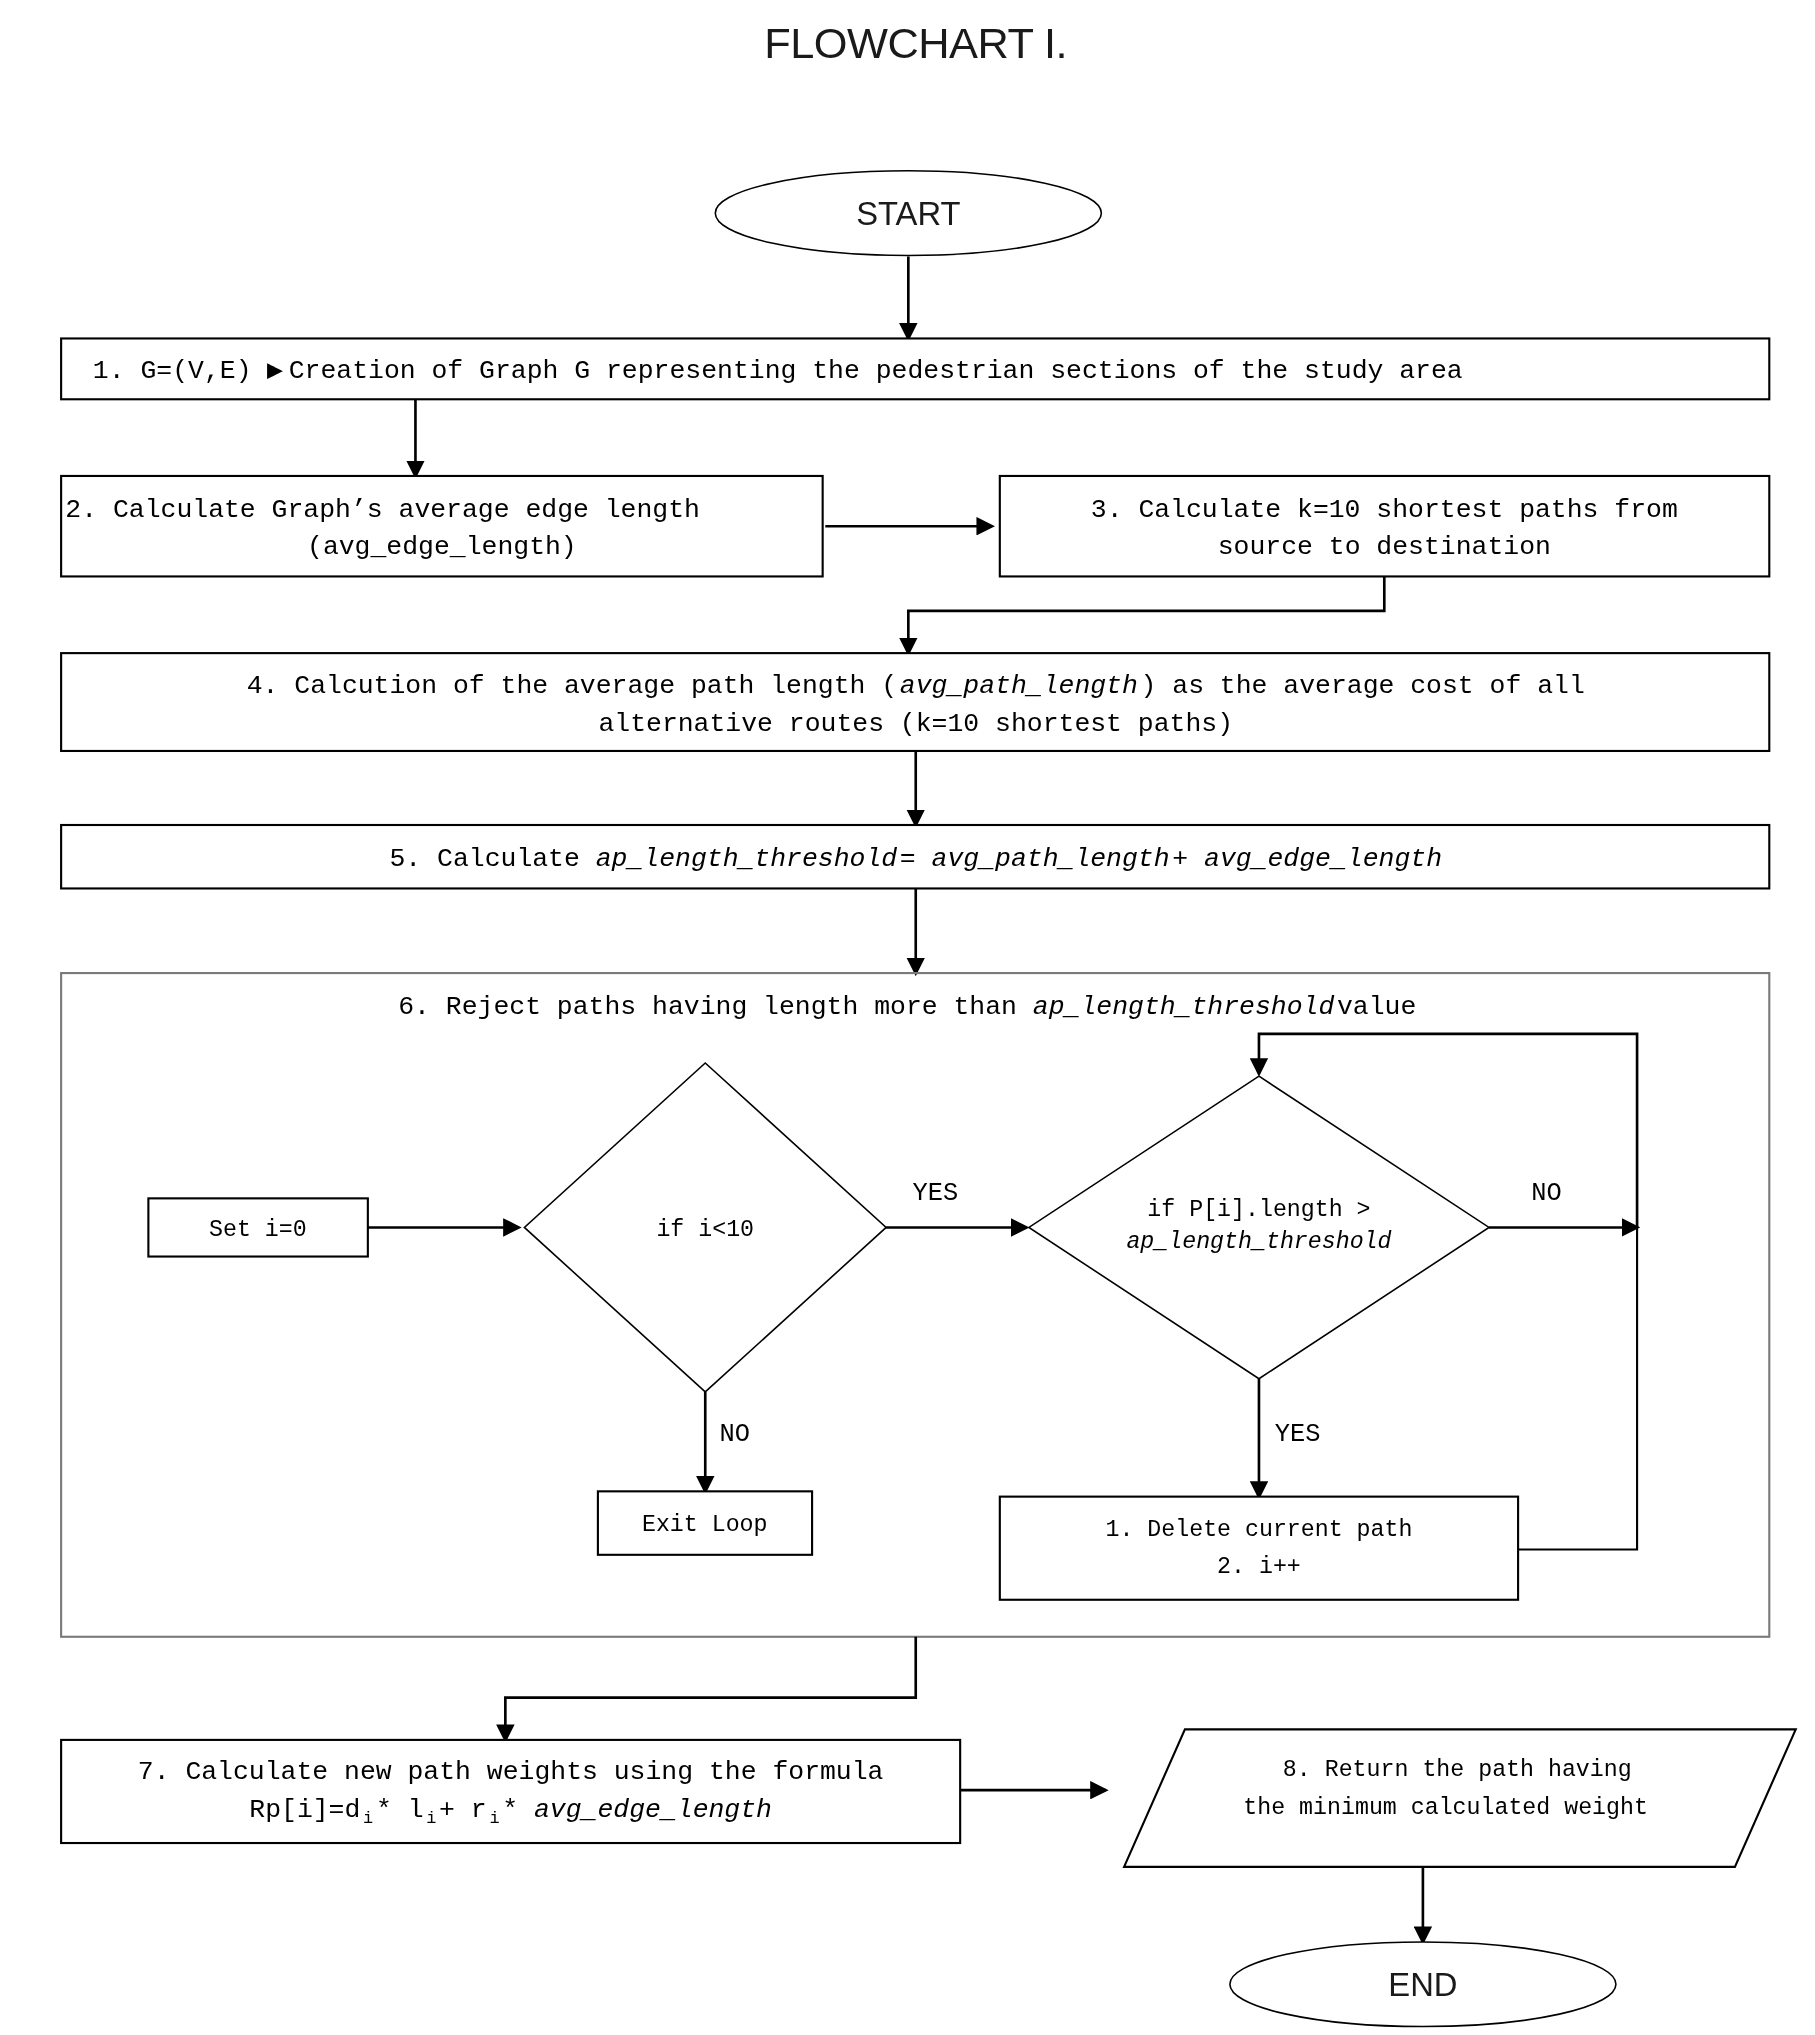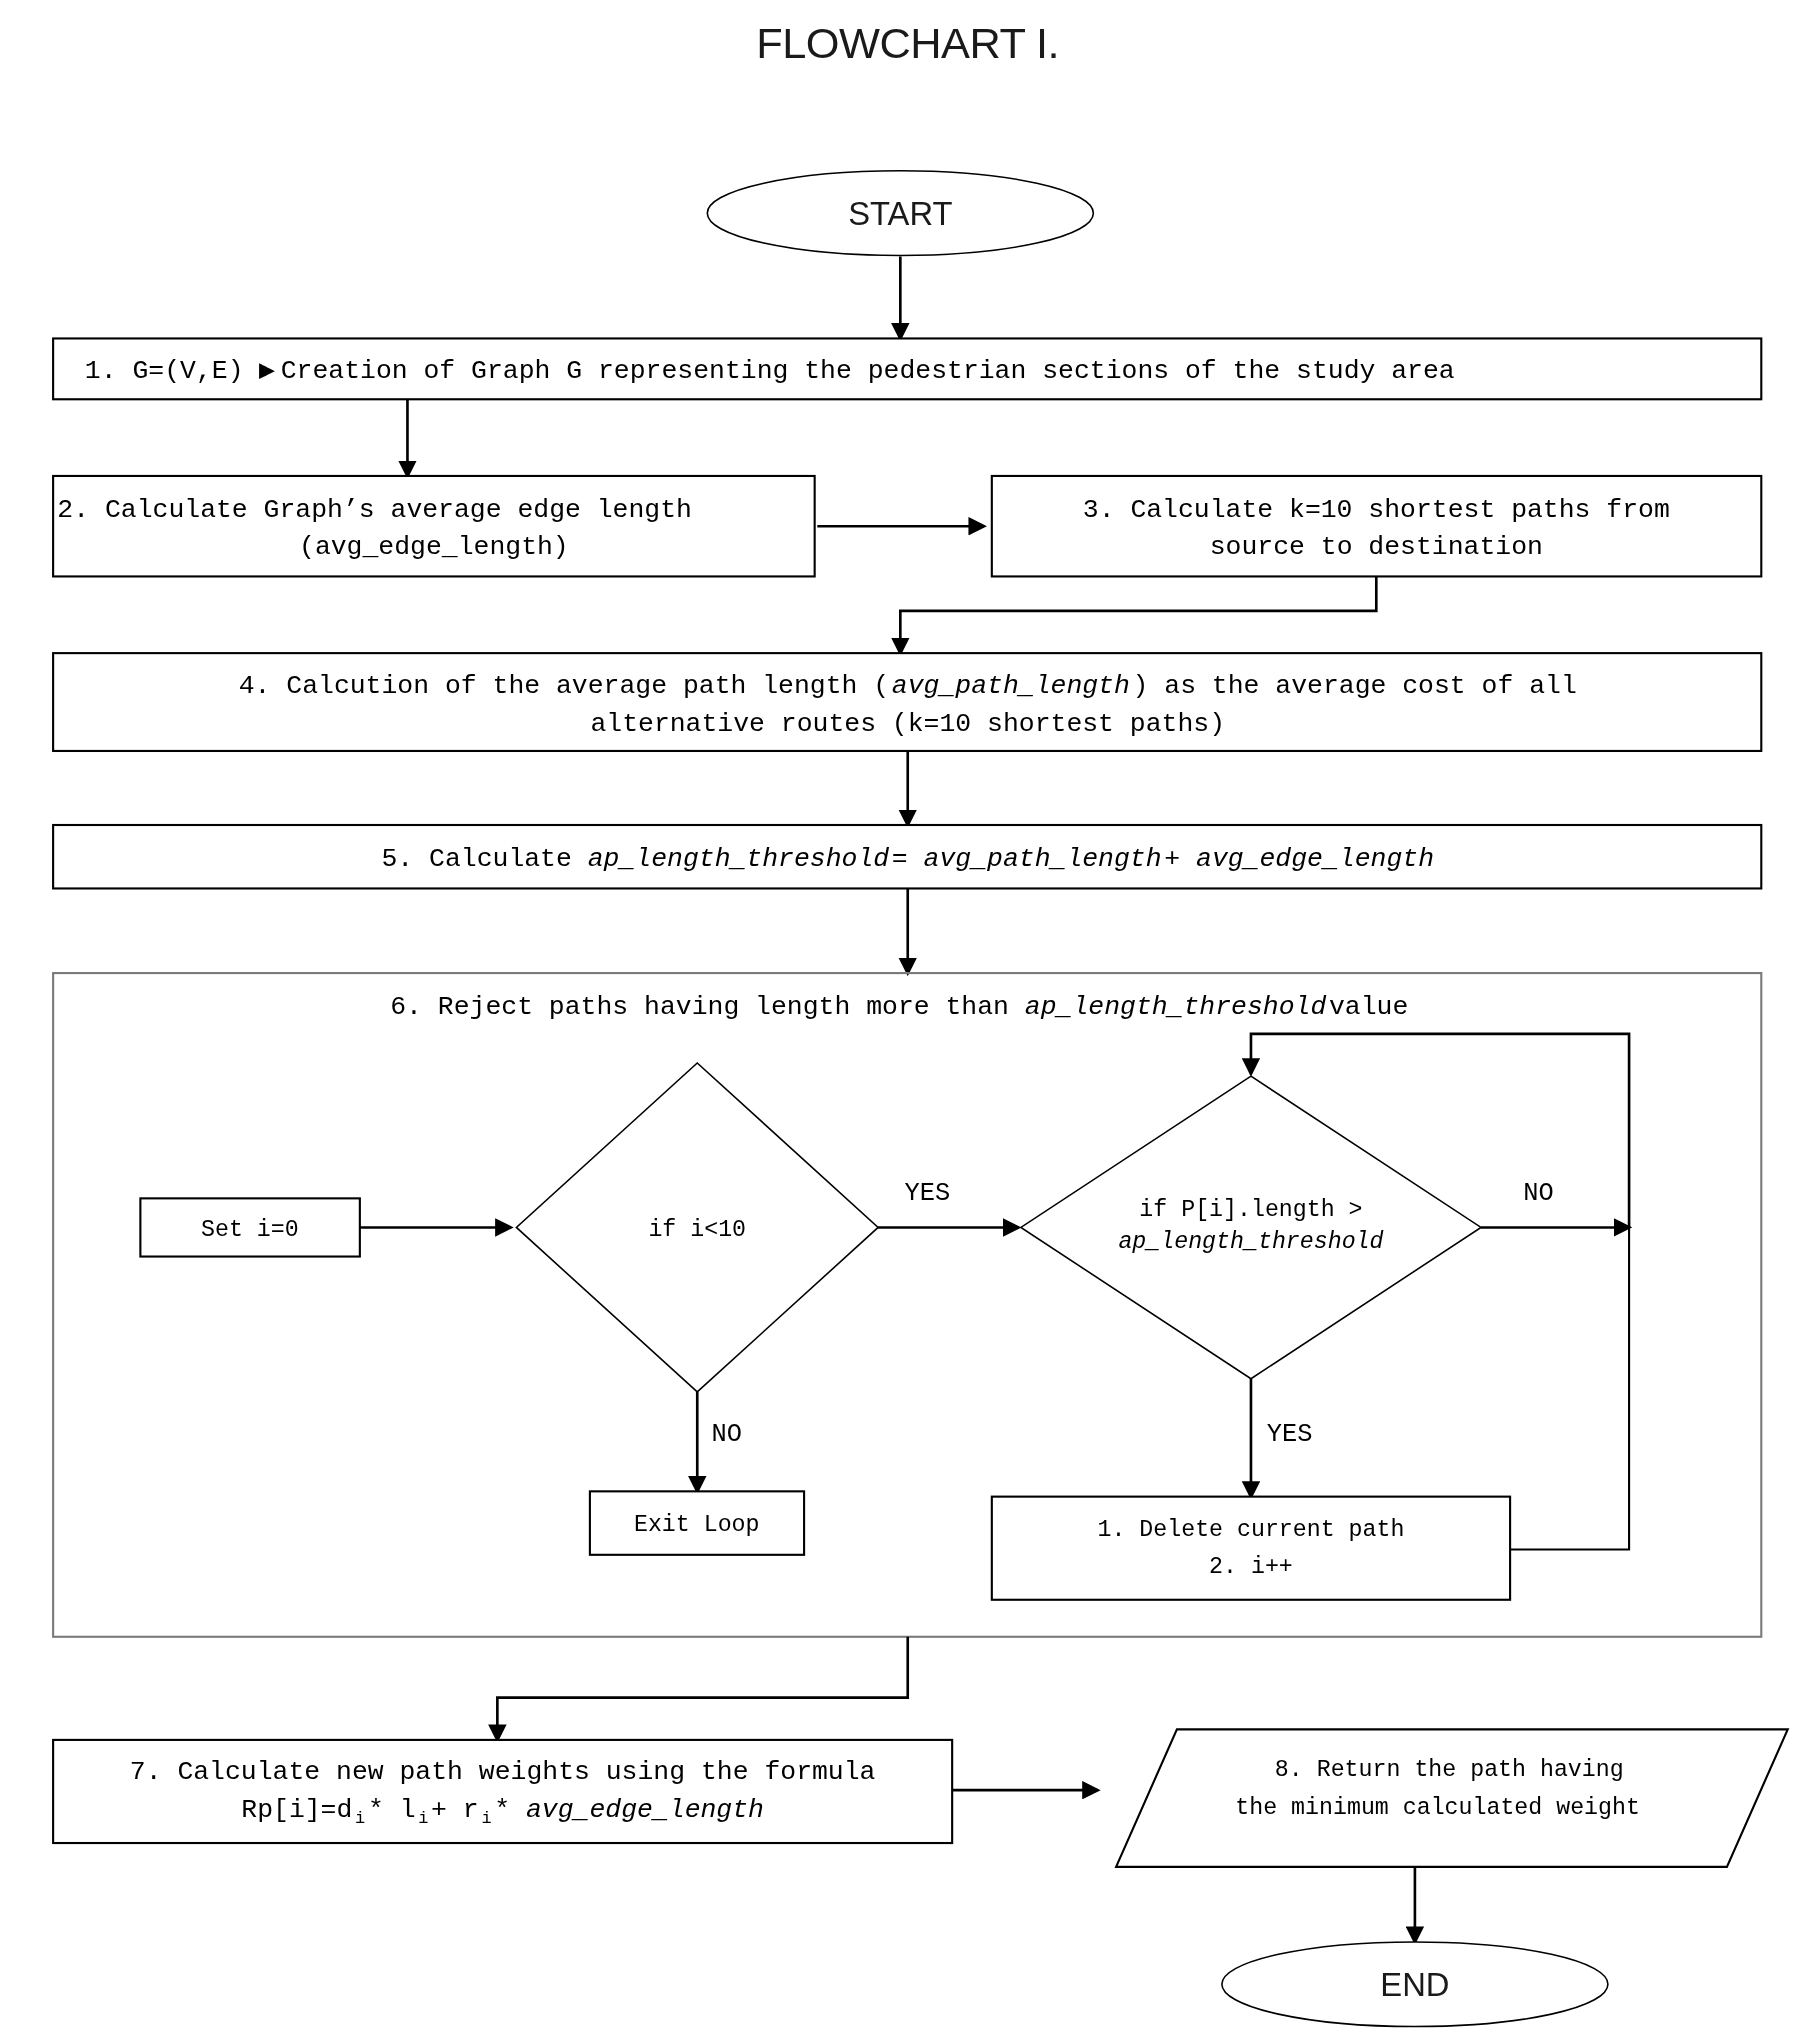--- a/index.html
+++ b/index.html
@@ -11,20 +11,21 @@
     width: 1816px;
     height: 2035px;
     font-family: "Liberation Mono", monospace;
     overflow: hidden;
   }
   #root {
     position: relative;
     width: 1560px;
     height: 2035px;
     background: #ffffff;
+    margin-left: 8px;
   }
   svg#chart {
     position: absolute;
     top: 0; left: 0;
     width: 1816px;
     height: 2035px;
     display: block;
   }
   .shape-stroke { fill: #ffffff; stroke: #000000; stroke-width: 4; }
   .shape-stroke-thin { fill: #ffffff; stroke: #000000; stroke-width: 3; }

